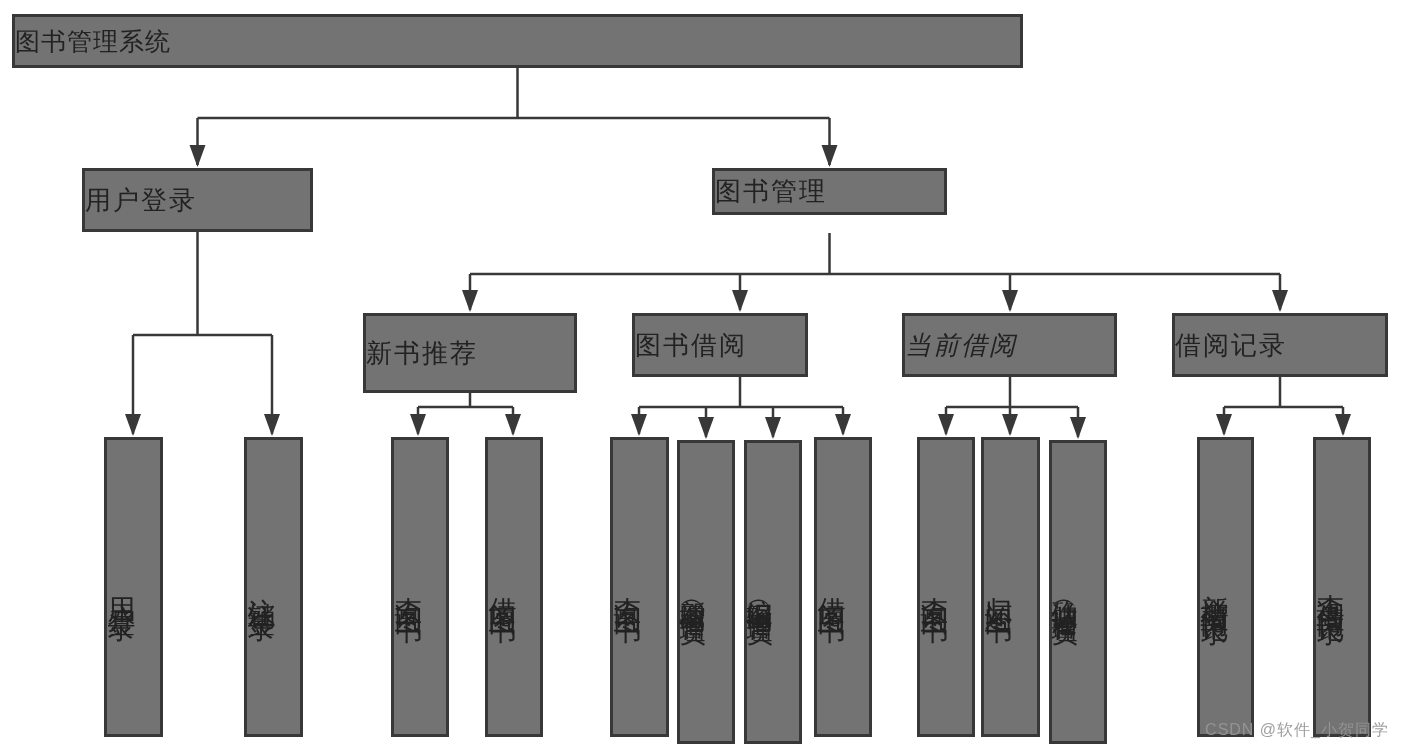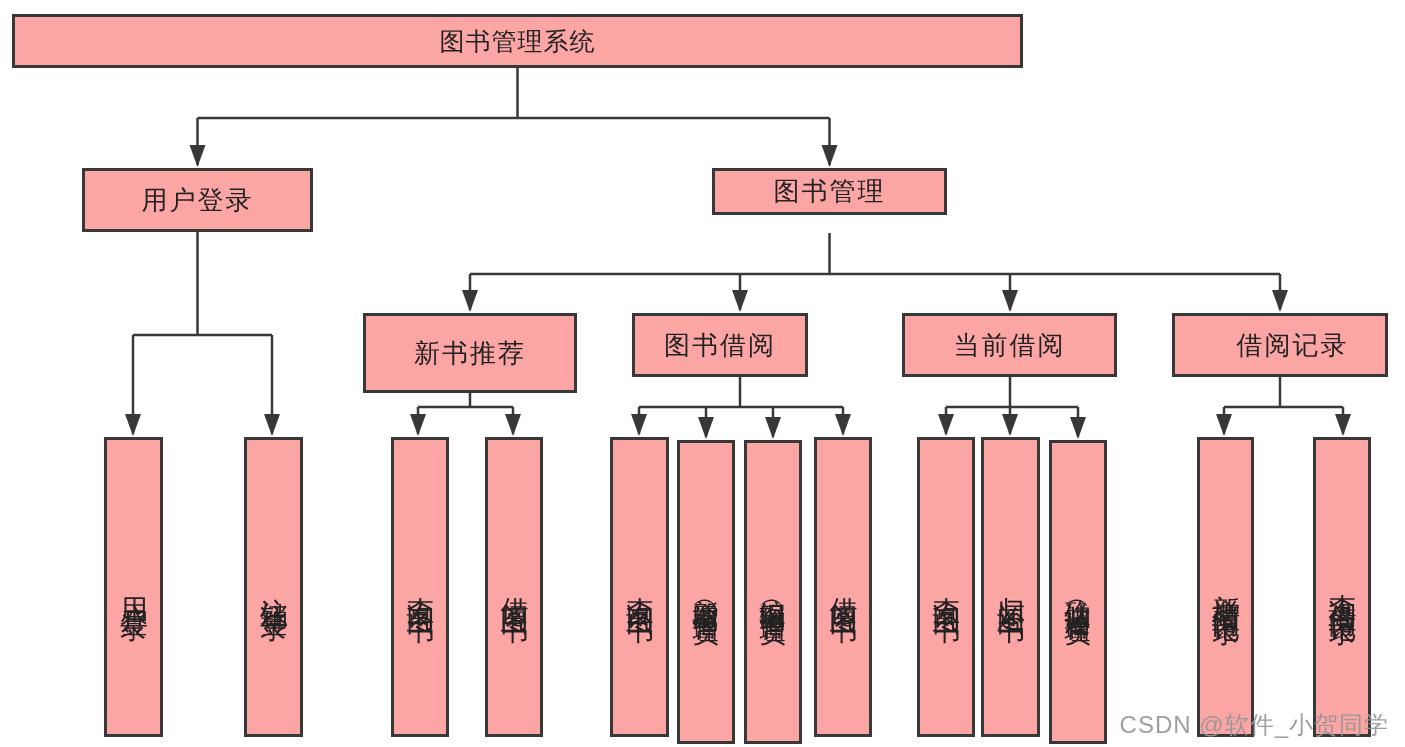--- a/index.html
+++ b/index.html
@@ -17,44 +17,44 @@
   }
   .wires {
     position: absolute;
     left: 0; top: 0;
     width: 1405px;
     height: 747px;
   }
   .node {
     position: absolute;
     box-sizing: border-box;
-    background: #fca5a5;
+    background: #737373;
     border: 3px solid #383838;
     color: #222222;
     display: flex;
     align-items: center;
-    justify-content: center;
+    justify-content: flex-start;
     text-align: center;
   }
   .node.h { font-size: 26px; letter-spacing: 2px; white-space: nowrap; }
   .node.root-box { font-size: 25px; letter-spacing: 1px; }
   .node.v span {
     writing-mode: vertical-rl;
     text-orientation: mixed;
     font-size: 28px;
     letter-spacing: 6px;
     line-height: 1;
   }
   .node.v.mid span { font-size: 28px; letter-spacing: 5px; }
   .node.v.long span { font-size: 26px; letter-spacing: 3px; }
   .watermark {
     position: absolute;
     right: 16px;
     bottom: 6px;
-    font-size: 24px;
+    font-size: 16px;
     color: rgba(150,150,150,0.92);
     letter-spacing: 1px;
     white-space: nowrap;
     z-index: 5;
   }
 </style>
 </head>
 <body>
 
 <div class="stage">
@@ -117,24 +117,24 @@
   <div class="node h" style="left:712px; top:168px; width:235px; height:47px;">
     <span>图书管理</span>
   </div>
 
   <div class="node h" style="left:363px; top:313px; width:214px; height:80px;">
     <span>新书推荐</span>
   </div>
   <div class="node h" style="left:632px; top:313px; width:176px; height:64px;">
     <span>图书借阅</span>
   </div>
-  <div class="node h" style="left:902px; top:313px; width:215px; height:64px;">
+  <div class="node h" style="left:902px; top:313px; width:215px; height:64px;font-style:italic;">
     <span>当前借阅</span>
   </div>
-  <div class="node h" style="left:1172px; top:313px; width:216px; height:64px;padding-left:25px;">
+  <div class="node h" style="left:1172px; top:313px; width:216px; height:64px;">
     <span>借阅记录</span>
   </div>
 
   <div class="node v" style="left:104px; top:437px; width:59px; height:300px;">
     <span>用户登录</span>
   </div>
   <div class="node v" style="left:244px; top:437px; width:59px; height:300px;">
     <span>注销登录</span>
   </div>
 

